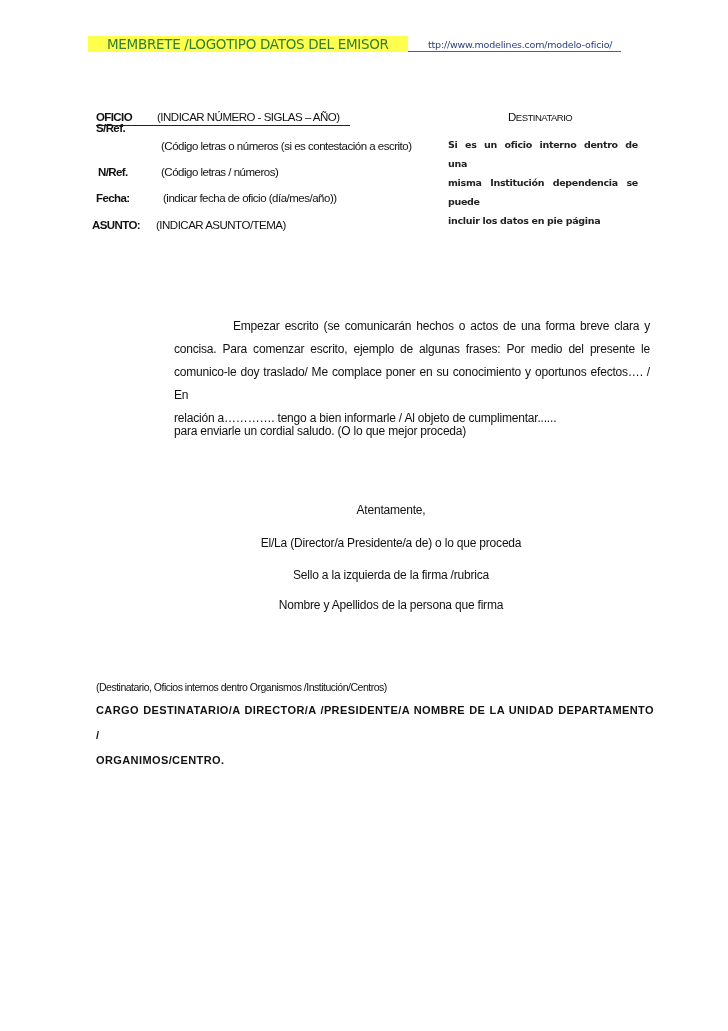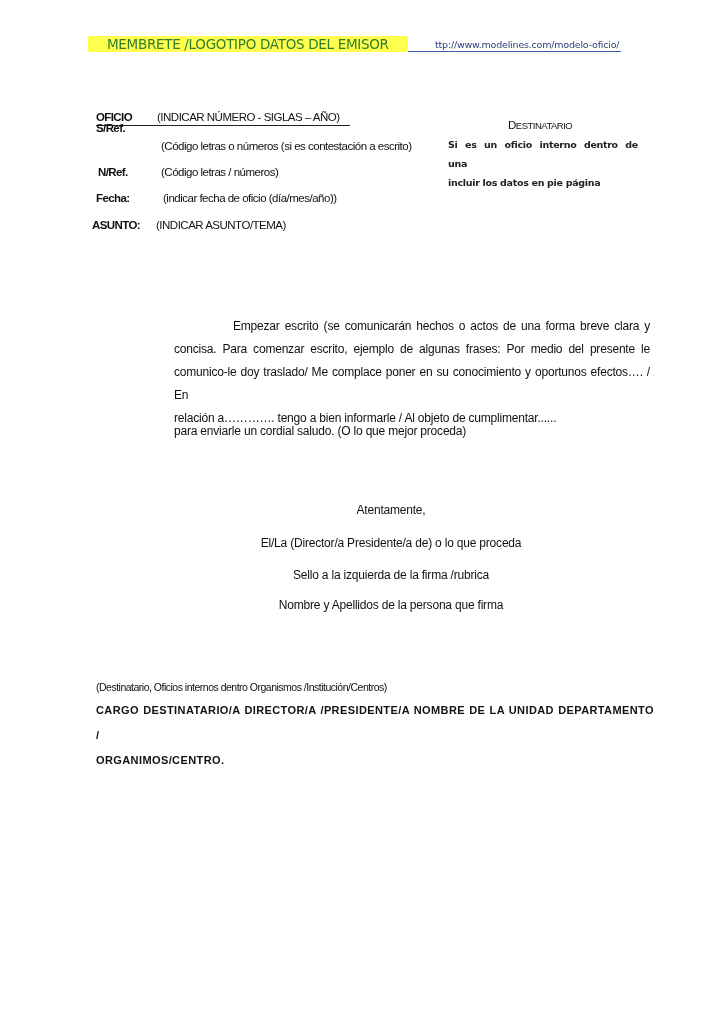--- a/index.html
+++ b/index.html
@@ -5,28 +5,28 @@
   html, body { margin: 0; padding: 0; background: #ffffff; }
   body { width: 728px; height: 1031px; position: relative; overflow: hidden;
          font-family: "Liberation Sans", sans-serif; color: #111; }
   .abs { position: absolute; white-space: nowrap; }
 
   
   .hdr-line { position: absolute; left: 88px; top: 51px; width: 533px; height: 1px; background: #3a5fb0; }
   .hdr-title { left: 88px; top: 36px; font-family: "DejaVu Sans", sans-serif; font-size: 13.5px;
                color: #2e7d32; background: #ffff4d; padding: 0 19px; letter-spacing: -0.3px; line-height: 16px; }
   .hdr-url { left: 428px; top: 39px; font-family: "DejaVu Sans", sans-serif; font-size: 9.5px; color: #2a3f7a;
-             letter-spacing: -0.2px; line-height: 12px; margin-left: 7px; }
+             letter-spacing: -0.2px; line-height: 12px; }
 
   
   .lbl { font-weight: bold; font-size: 11.5px; letter-spacing: -0.6px; }
   .val { font-size: 11.5px; letter-spacing: -0.5px; }
   .oficio-line { position: absolute; left: 96px; top: 125px; width: 254px; height: 1px; background: #222; }
 
-  .dest-title { left: 508px; top: 119px; font-size: 9.5px; letter-spacing: -0.5px; }
+  .dest-title { left: 508px; top: 111px; font-size: 9.5px; letter-spacing: -0.5px; }
   .dest-title .cap { font-size: 11.5px; }
   .dest-note { left: 448px; top: 135px; width: 190px; white-space: normal;
                font-family: "DejaVu Sans", sans-serif; font-size: 9.5px; font-weight: bold; line-height: 19px;
                letter-spacing: -0.3px; color: #222; }
   .dest-note .l1 { display: block; text-align: justify; text-align-last: justify; word-spacing: 3px; }
   .dest-note .l2 { display: block; text-align: justify; text-align-last: justify; }
 
   
   .para { position: absolute; left: 174px; width: 476px; font-size: 12px; line-height: 23px;
           letter-spacing: -0.2px; text-align: justify; white-space: normal; }
@@ -61,20 +61,21 @@
 
 <span class="abs lbl" style="left:96px; top:192px;">Fecha:</span>
 <span class="abs val" style="left:163px; top:192px;">(indicar fecha de oficio (día/mes/año))</span>
 
 <span class="abs lbl" style="left:92px; top:219px;">ASUNTO:</span>
 <span class="abs val" style="left:156px; top:219px;">(INDICAR ASUNTO/TEMA)</span>
 
 <span class="abs dest-title"><span class="cap">D</span><span>ESTINATARIO</span></span>
 <div class="abs dest-note">
   <span class="l1">Si es un oficio interno dentro de una</span>
+  <span class="l2">misma Institución dependencia se puede</span>
   <span>incluir los datos  en pie página</span>
 </div>
 
 <div class="para" style="top:307px;">
   <span class="ln indent">Empezar escrito (se comunicarán hechos o actos de una  forma breve clara y</span>
   <span class="ln">concisa.  Para comenzar escrito, ejemplo de algunas frases: Por medio del presente le</span>
   <span class="ln">comunico-le doy traslado/ Me complace poner en su conocimiento y oportunos efectos…. /  En</span>
   <span class="ln last">relación a…………. tengo a bien informarle  / Al objeto de cumplimentar......</span>
 </div>
 

